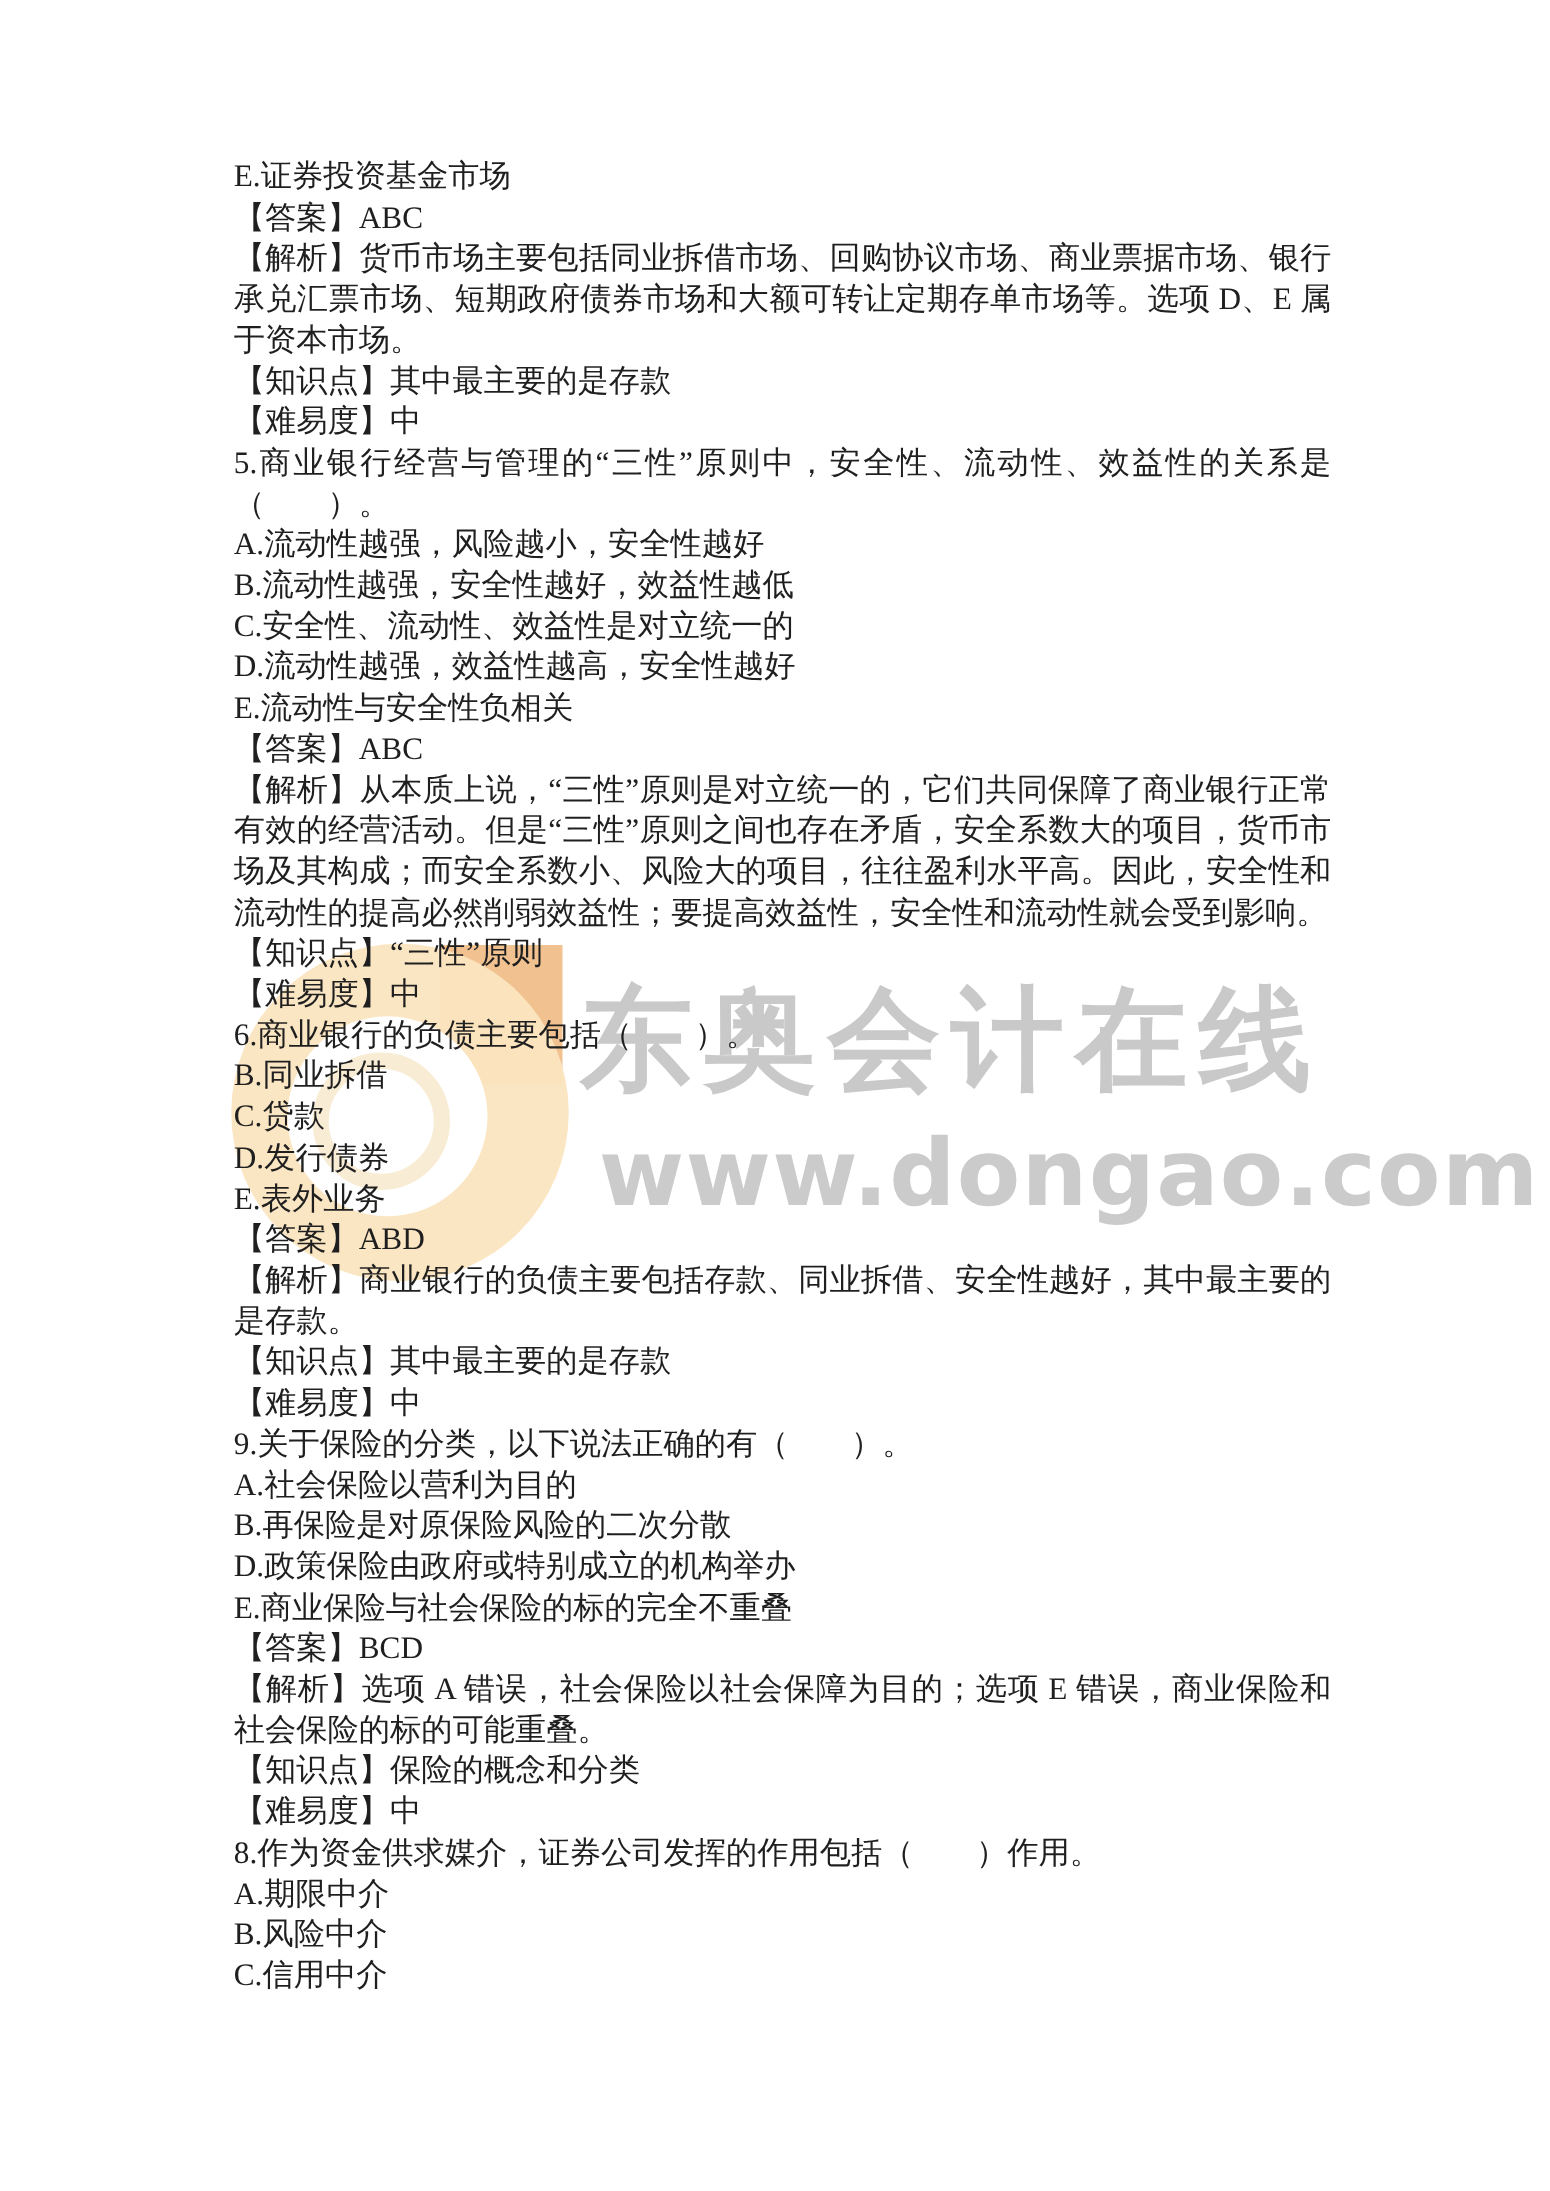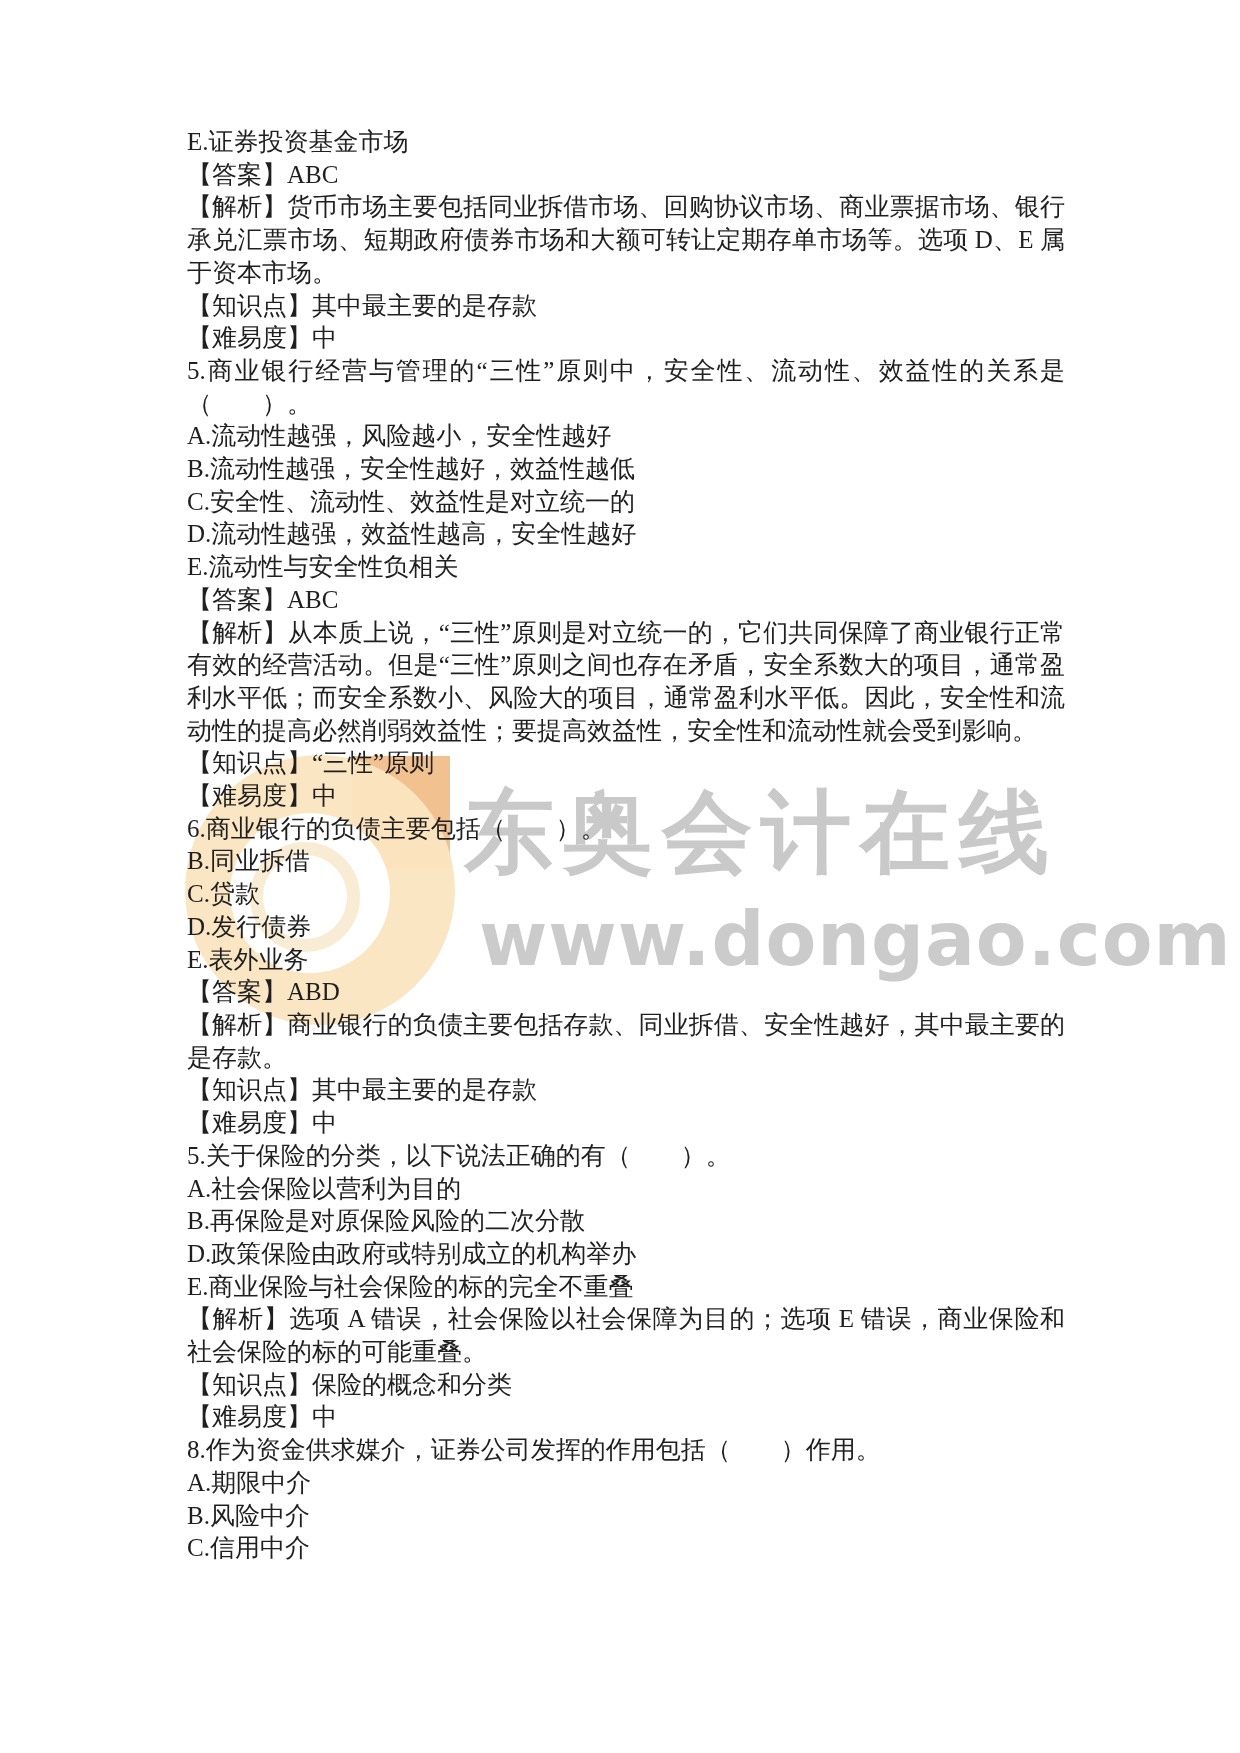--- a/index.html
+++ b/index.html
@@ -107,37 +107,38 @@
     <p class="doc-line">【解析】货币市场主要包括同业拆借市场、回购协议市场、商业票据市场、银行承兑汇票市场、短期政府债券市场和大额可转让定期存单市场等。选项 D、E 属于资本市场。</p>
     <p class="doc-line">【知识点】其中最主要的是存款</p>
     <p class="doc-line">【难易度】中</p>
     <p class="doc-line">5.商业银行经营与管理的“三性”原则中，安全性、流动性、效益性的关系是（　　）。</p>
     <p class="doc-line">A.流动性越强，风险越小，安全性越好</p>
     <p class="doc-line">B.流动性越强，安全性越好，效益性越低</p>
     <p class="doc-line">C.安全性、流动性、效益性是对立统一的</p>
     <p class="doc-line">D.流动性越强，效益性越高，安全性越好</p>
     <p class="doc-line">E.流动性与安全性负相关</p>
     <p class="doc-line">【答案】ABC</p>
-    <p class="doc-line">【解析】从本质上说，“三性”原则是对立统一的，它们共同保障了商业银行正常有效的经营活动。但是“三性”原则之间也存在矛盾，安全系数大的项目，通常盈利水平低；而安全系数小、风险大的项目，通常盈利水平低。因此，安全性和流动性的提高必然削弱效益性；要提高效益性，安全性和流动性就会受到影响。</p>
+    <p class="doc-line">【解析】从本质上说，“三性”原则是对立统一的，它们共同保障了商业银行正常有效的经营活动。但是“三性”原则之间也存在矛盾，安全系数大的项目，货币市场及其构成；而安全系数小、风险大的项目，往往盈利水平高。因此，安全性和流动性的提高必然削弱效益性；要提高效益性，安全性和流动性就会受到影响。</p>
     <p class="doc-line">【知识点】“三性”原则</p>
     <p class="doc-line">【难易度】中</p>
     <p class="doc-line">6.商业银行的负债主要包括（　　）。</p>
     <p class="doc-line">B.同业拆借</p>
     <p class="doc-line">C.贷款</p>
     <p class="doc-line">D.发行债券</p>
     <p class="doc-line">E.表外业务</p>
     <p class="doc-line">【答案】ABD</p>
     <p class="doc-line">【解析】商业银行的负债主要包括存款、同业拆借、安全性越好，其中最主要的是存款。</p>
     <p class="doc-line">【知识点】其中最主要的是存款</p>
     <p class="doc-line">【难易度】中</p>
-    <p class="doc-line">5.关于保险的分类，以下说法正确的有（　　）。</p>
+    <p class="doc-line">9.关于保险的分类，以下说法正确的有（　　）。</p>
     <p class="doc-line">A.社会保险以营利为目的</p>
     <p class="doc-line">B.再保险是对原保险风险的二次分散</p>
     <p class="doc-line">D.政策保险由政府或特别成立的机构举办</p>
     <p class="doc-line">E.商业保险与社会保险的标的完全不重叠</p>
+    <p class="doc-line">【答案】BCD</p>
     <p class="doc-line">【解析】选项 A 错误，社会保险以社会保障为目的；选项 E 错误，商业保险和社会保险的标的可能重叠。</p>
     <p class="doc-line">【知识点】保险的概念和分类</p>
     <p class="doc-line">【难易度】中</p>
     <p class="doc-line">8.作为资金供求媒介，证券公司发挥的作用包括（　　）作用。</p>
     <p class="doc-line">A.期限中介</p>
     <p class="doc-line">B.风险中介</p>
     <p class="doc-line">C.信用中介</p>
   </div>
 
 </body></html>

